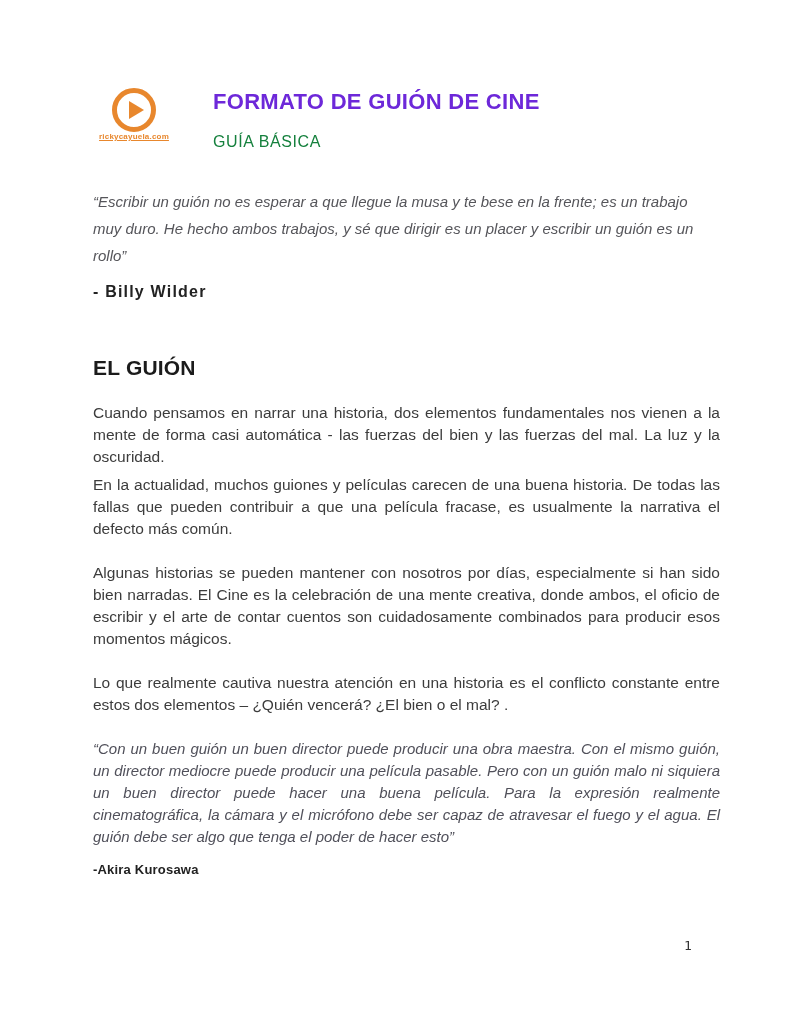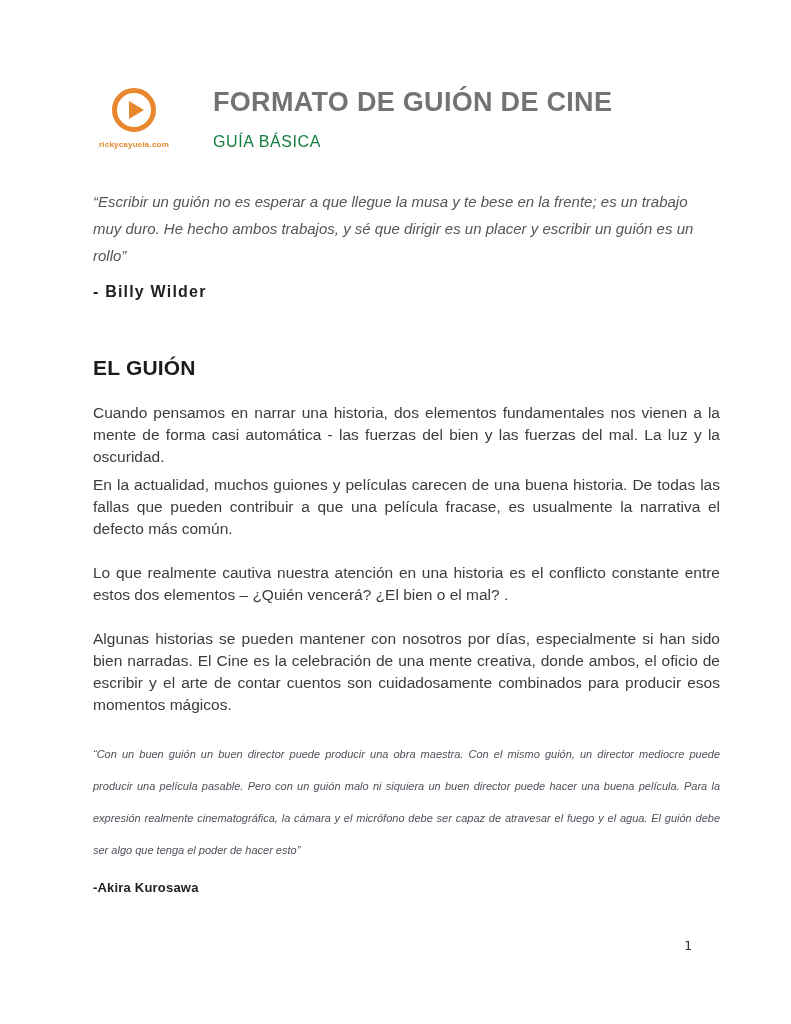--- a/index.html
+++ b/index.html
@@ -47,35 +47,36 @@
   }
   .play-tri {
     width: 0;
     height: 0;
     border-top: 9px solid transparent;
     border-bottom: 9px solid transparent;
     border-left: 15px solid #e8872d;
     margin-left: 4px;
   }
   .site-link {
-    margin-top: 8px;
+    margin-top: 0;
     font-size: 8px;
     font-weight: bold;
     color: #e8872d;
+    text-decoration: underline;
     letter-spacing: 0.2px;
     cursor: pointer;
   }
   .title-block {
     margin-left: 38px;
     padding-top: 1px;
   }
   .doc-title {
-    font-size: 27px;
+    font-size: 22px;
     font-weight: 700;
-    color: #737373;
+    color: #6d28d9;
     letter-spacing: 0.3px;
     line-height: 26px;
   }
   .doc-subtitle {
     font-size: 16px;
     font-weight: 400;
     color: #15803d;
     letter-spacing: 0.6px;
     margin-top: 18px;
   }
@@ -118,22 +119,22 @@
     line-height: 22px;
     color: #3c3c3c;
     text-align: justify;
   }
   .body-para.first {
     margin-top: 6px;
   }
   .closing-quote {
     margin-top: 22px;
     font-style: italic;
-    font-size: 11px;
-    line-height: 32px;
+    font-size: 15px;
+    line-height: 22px;
     color: #50505a;
     text-align: justify;
   }
 
   
   .page-number {
     position: absolute;
     left: 684px;
     top: 938px;
     font-family: "DejaVu Sans Mono", monospace;
@@ -160,22 +161,22 @@
       </div>
     </div>
 
     <div class="intro-quote">“Escribir un guión no es esperar a que llegue la musa y te bese en la frente; es un trabajo muy duro. He hecho ambos trabajos, y sé que dirigir es un placer y escribir un guión es un rollo”</div>
     <div class="attribution billy">- Billy Wilder</div>
 
     <div class="section-heading">EL GUIÓN</div>
 
     <p class="body-para">Cuando pensamos en narrar una historia, dos elementos fundamentales nos vienen a la mente de forma casi automática - las fuerzas del bien y las fuerzas del mal. La luz y la oscuridad.</p>
     <p class="body-para first">En la actualidad, muchos guiones y películas carecen de una buena historia. De todas las fallas que pueden contribuir a que una película fracase, es usualmente la narrativa el defecto más común.</p>
+    <p class="body-para">Algunas historias se pueden mantener con nosotros por días, especialmente si han sido bien narradas. El Cine es la celebración de una mente creativa, donde ambos, el oficio de escribir y el arte de contar cuentos son cuidadosamente combinados para producir esos momentos mágicos.</p>
     <p class="body-para">Lo que realmente cautiva nuestra atención en una historia es el conflicto constante entre estos dos elementos – ¿Quién vencerá? ¿El bien o el mal? .</p>
-    <p class="body-para">Algunas historias se pueden mantener con nosotros por días, especialmente si han sido bien narradas. El Cine es la celebración de una mente creativa, donde ambos, el oficio de escribir y el arte de contar cuentos son cuidadosamente combinados para producir esos momentos mágicos.</p>
 
     <div class="closing-quote">“Con un buen guión un buen director puede producir una obra maestra. Con el mismo guión, un director mediocre puede producir una película pasable. Pero con un guión malo ni siquiera un buen director puede hacer una buena película. Para la expresión realmente cinematográfica, la cámara y el micrófono debe ser capaz de atravesar el fuego y el agua. El guión debe ser algo que tenga el poder de hacer esto”</div>
     <div class="attribution akira">-Akira Kurosawa</div>
 
   </div>
 
   <div class="page-number">1</div>
 </div>
 
 </body></html>

